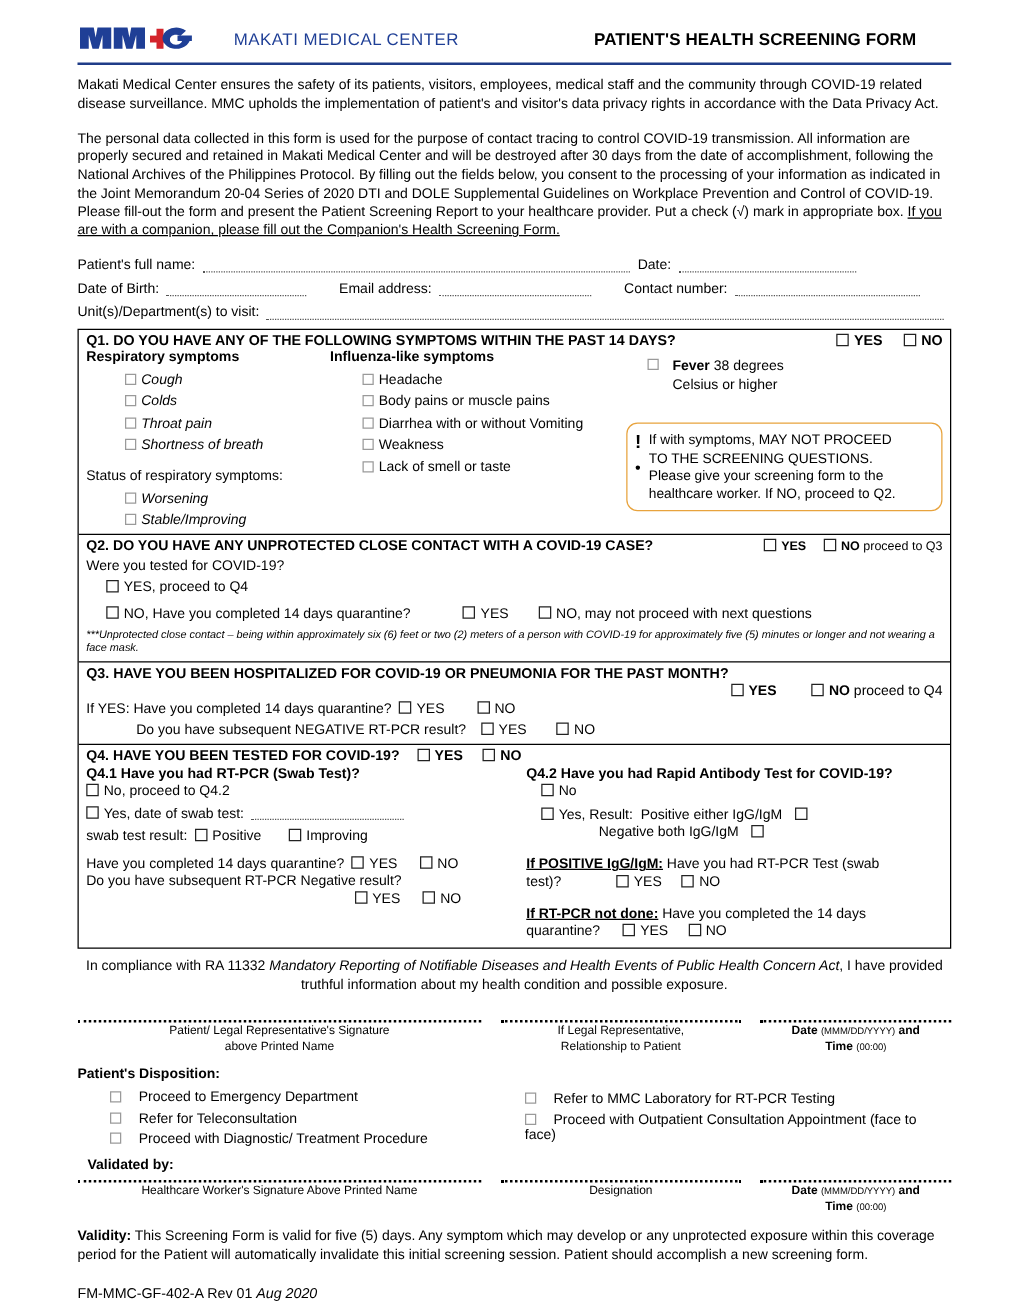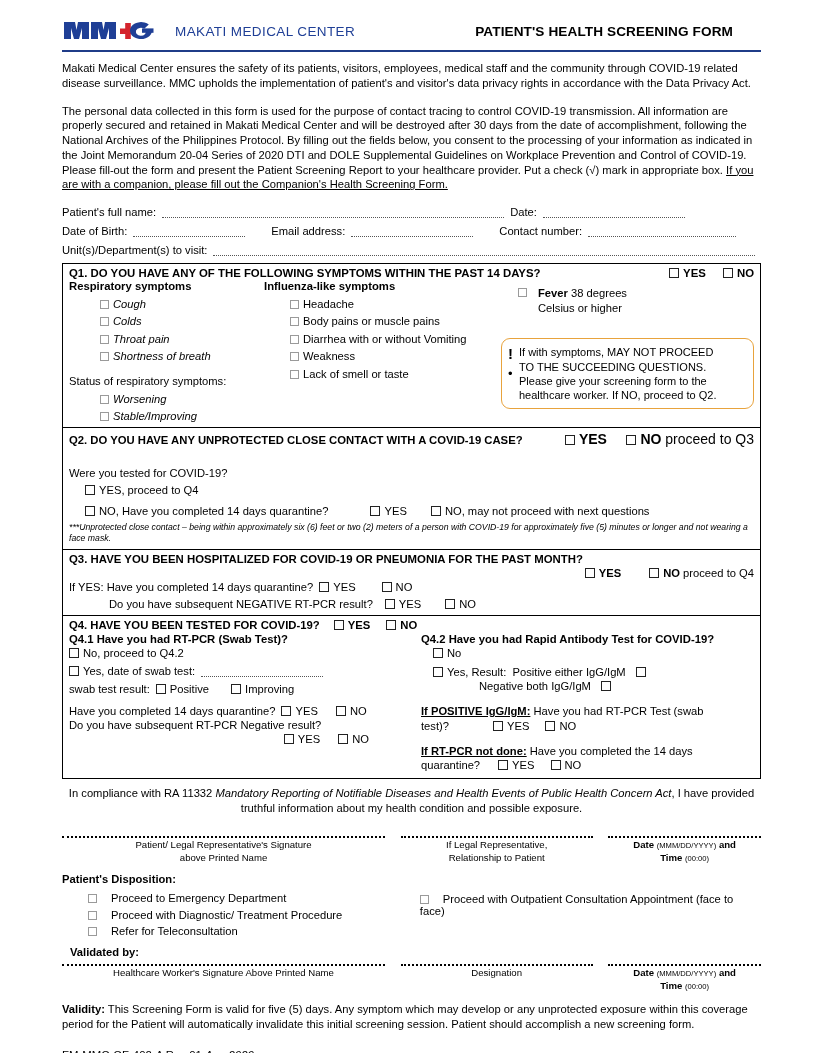--- a/index.html
+++ b/index.html
@@ -17,21 +17,21 @@
     overflow: hidden;
   }
   .page { padding: 10px 52px 0 62px; position: relative; }
 
   
   .header {
     display: flex; align-items: center; justify-content: space-between;
     padding-top: 8px; padding-bottom: 6px;
     border-bottom: 2px solid #1f3c88;
   }
-  .logo-wrap { display: flex; align-items: center; gap: 7px; }
+  .logo-wrap { display: flex; align-items: center; gap: 19px; }
   .logo-mark { position: relative; width: 106px; height: 26px; }
   .logo-mark svg { display: block; }
   .logo-text {
     color: #1f3f96; font-size: 13.5px; letter-spacing: .4px;
     font-family: "Liberation Sans", sans-serif;
   }
   .form-title {
     font-weight: bold; font-size: 13.6px; letter-spacing: .1px;
     margin-right: 28px;
   }
@@ -93,21 +93,21 @@
     background: #fff;
   }
   .warn-inner { display: flex; }
   .warn-bullets { width: 11px; flex: 0 0 11px; padding-top: 1px; }
   .bang { font-weight: bold; font-size: 15px; line-height: 1; }
   .dot { font-size: 13px; line-height: 1; display: block; margin-top: 4px; }
 
   
   .q2-head { display: flex; align-items: baseline; text-align: right; }
   .q2-head .t { font-weight: bold; font-size: 11.3px; }
-  .q2-head .yn { margin-left: auto; white-space: nowrap; font-size: 14px; }
+  .q2-head .yn { margin-left: auto; white-space: nowrap; font-size: 10px; }
   .q2-head .yn b { font-weight: bold; }
   .ind1 { padding-left: 16px; margin-top: 5px; }
   .ind2 { padding-left: 16px; margin-top: 9px; }
   .note { font-size: 8.7px; font-style: italic; margin-top: 5px; line-height: 1.25; }
 
   
   .q3-yn { text-align: right; margin-top: 2px; white-space: nowrap; }
   .q3-yn b { font-weight: bold; }
   .q3-l1 { margin-top: 2px; }
   .q3-l2 { margin-top: 5px; padding-left: 40px; }
@@ -251,35 +251,35 @@
         </div>
 
         <div class="warnbox">
           <div class="warn-inner">
             <div class="warn-bullets">
               <span class="bang">!</span>
               <span class="dot">•</span>
             </div>
             <div>
               <div>If with symptoms, MAY NOT PROCEED</div>
-              <div>TO THE SUCCEEDING QUESTIONS.</div>
+              <div>TO THE SCREENING QUESTIONS.</div>
               <div>Please give your screening form to the</div>
               <div>healthcare worker.  If NO, proceed to Q2.</div>
             </div>
           </div>
         </div>
       </div>
     </div>
 
     <div class="qsec">
       <div class="q2-head">
         <span class="t">Q2. DO YOU HAVE ANY UNPROTECTED CLOSE CONTACT WITH A COVID-19 CASE?</span>
         <span class="yn"><span class="cb big"></span><b>YES</b>&nbsp;&nbsp;&nbsp;&nbsp;&nbsp;<span class="cb big"></span><b>NO</b><span> proceed to Q3</span></span>
       </div>
-      <div style="margin-top:20px">Were you tested for COVID-19?</div>
+      <div style="margin-top:4px">Were you tested for COVID-19?</div>
       <div class="ind1"><span class="cb big"></span><span>YES, proceed to Q4</span></div>
       <div class="ind2"><span class="cb big"></span><span>NO, Have you completed 14 days quarantine?</span><span style="display:inline-block;width:42px"></span><span class="cb big"></span><span>YES</span><span style="display:inline-block;width:24px"></span><span class="cb big"></span><span>NO, may not proceed with next questions</span></div>
       <div class="note">***Unprotected close contact – being within approximately six (6) feet or two (2) meters of a person with COVID-19 for approximately five (5) minutes or longer and not wearing a face mask.</div>
     </div>
 
     <div class="qsec">
       <div class="qhead">Q3. HAVE YOU BEEN HOSPITALIZED FOR COVID-19 OR PNEUMONIA FOR THE PAST MONTH?</div>
       <div class="q3-yn"><span class="cb big"></span><b>YES</b><span style="display:inline-block;width:28px"></span><span class="cb big"></span><b>NO</b><span> proceed to Q4</span></div>
       <div class="q3-l1"><span>If YES: Have you completed 14 days quarantine?</span><span style="display:inline-block;width:6px"></span><span class="cb big"></span><span>YES</span><span style="display:inline-block;width:26px"></span><span class="cb big"></span><span>NO</span></div>
       <div class="q3-l2"><span>Do you have subsequent NEGATIVE RT-PCR result?</span><span style="display:inline-block;width:12px"></span><span class="cb big"></span><span>YES</span><span style="display:inline-block;width:24px"></span><span class="cb big"></span><span>NO</span></div>
@@ -332,24 +332,25 @@
       <div class="sigline"></div>
       <div class="sigcap"><b>Date</b> <span class="small">(MMM/DD/YYYY)</span><b> and</b><br><b>Time</b> <span class="small">(00:00)</span></div>
     </div>
   </div>
 
   <div class="disp">
     <div class="disp-title">Patient's Disposition:</div>
     <div class="disp-cols">
       <div class="disp-l">
         <div class="disp-item"><span class="cb light"></span><span>Proceed to Emergency Department</span></div>
+        <div class="disp-item"><span class="cb light"></span><span>Refer for Teleconsultation</span></div>
         <div class="disp-item"><span class="cb light"></span><span>Proceed with Diagnostic/ Treatment Procedure</span></div>
-        <div class="disp-item"><span class="cb light"></span><span>Refer for Teleconsultation</span></div>
       </div>
       <div class="disp-r">
+        <div class="disp-item2"><span class="cb light"></span><span>Refer to MMC Laboratory for RT-PCR Testing</span></div>
         <div class="disp-item2"><span class="cb light"></span><span>Proceed with Outpatient Consultation Appointment (face to face)</span></div>
       </div>
     </div>
     <div class="validated">Validated by:</div>
   </div>
 
   <div class="sigrow2">
     <div class="sigcell hw1">
       <div class="sigline"></div>
       <div class="sigcap">Healthcare Worker's Signature Above Printed Name</div>

